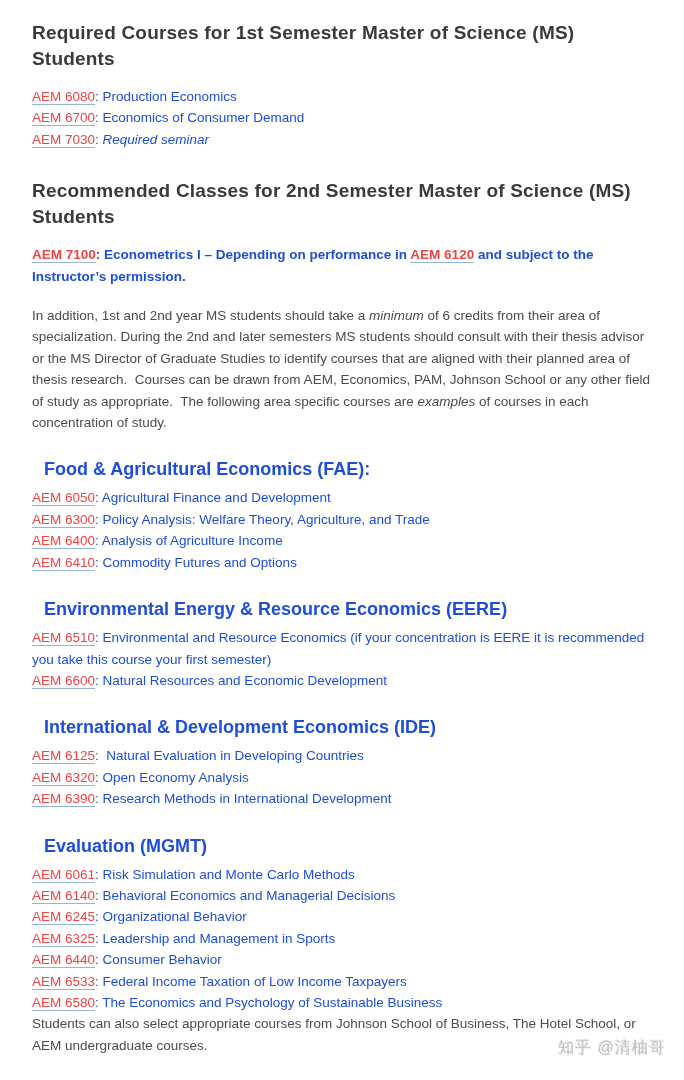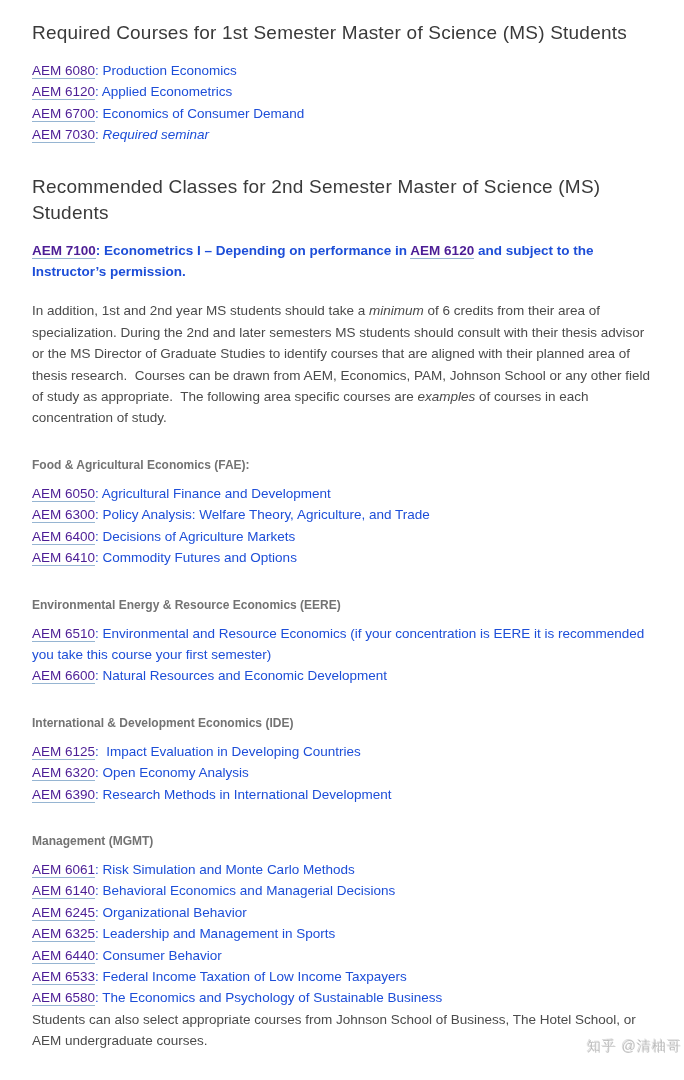--- a/index.html
+++ b/index.html
@@ -17,99 +17,98 @@
   .content {
     padding: 20px 32px 0 32px;
     width: 620px;
     color: #4b4b4b;
     font-size: 13.5px;
     line-height: 21.4px;
   }
   [data-bind] { white-space: pre-wrap; }
   h2.sec-heading {
     font-size: 19px;
-    font-weight: 400;
+    font-weight: 700;
     color: #3a3a3a;
     line-height: 26px;
     margin: 28px 0 14px 0;
     letter-spacing: 0.2px;
   }
   h2.sec-heading.first { margin-top: 0; }
   h3.sub-heading {
-    font-size: 12px;
+    font-size: 18px;
     font-weight: 700;
-    color: #737373;
+    color: #1d4ed8;
     line-height: 21px;
-    margin: 26px 0 7px 0;
+    margin: 26px 0 7px 12px;
   }
   .course-list { margin: 0; }
   .line { margin: 0; }
   .lnk {
-    color: #4c1d95;
+    color: #ef4444;
     text-decoration: none;
     border-bottom: 1px solid #96b5d2;
     cursor: pointer;
   }
   .desc { color: #1d4ed8; }
   .course-para { margin: 12px 0 0 0; font-weight: bold; }
   .intro-para { margin: 18px 0 0 0; }
   .note { margin: 0; }
   em { font-style: italic; }
   .watermark {
     position: absolute;
     top: 1038px;
-    right: 2px;
-    font-size: 14px;
+    right: 18px;
+    font-size: 16px;
     letter-spacing: 1px;
     color: rgba(148,148,148,0.55);
     text-shadow: 1px 1px 0 rgba(255,255,255,0.95), -1px -1px 0 rgba(120,120,120,0.25);
     user-select: none;
   }
 </style>
 </head>
 <body>
 
 <div class="page">
   <div class="content">
 
     <h2 class="sec-heading first" data-bind="required_semester1.heading">Required Courses for 1st Semester Master of Science (MS) Students</h2>
     <div class="course-list">
       <div class="line"><a href="#" class="lnk" data-bind="required_semester1.courses.0.code">AEM 6080</a><span class="desc" data-bind="required_semester1.courses.0.desc">: Production Economics</span></div>
-      <div class="line"><a href="#" class="lnk" data-bind="required_semester1.courses.1.code">AEM 6120</a><span class="desc" data-bind="required_semester1.courses.1.desc">: Applied Econometrics</span></div>
       <div class="line"><a href="#" class="lnk" data-bind="required_semester1.courses.2.code">AEM 6700</a><span class="desc" data-bind="required_semester1.courses.2.desc">: Economics of Consumer Demand</span></div>
       <div class="line"><a href="#" class="lnk" data-bind="required_semester1.courses.3.code">AEM 7030</a><span class="desc" data-bind="required_semester1.courses.3.sep">: </span><em class="desc" data-bind="required_semester1.courses.3.desc_italic">Required seminar</em></div>
     </div>
 
     <h2 class="sec-heading" data-bind="recommended_semester2.heading">Recommended Classes for 2nd Semester Master of Science (MS) Students</h2>
     <p class="course-para"><a href="#" class="lnk" data-bind="recommended_semester2.course.code">AEM 7100</a><span class="desc" data-bind="recommended_semester2.course.text_before">: Econometrics I – Depending on performance in </span><a href="#" class="lnk" data-bind="recommended_semester2.course.inline_link">AEM 6120</a><span class="desc" data-bind="recommended_semester2.course.text_after"> and subject to the Instructor’s permission.</span></p>
 
     <p class="intro-para"><span data-bind="intro_paragraph.t1">In addition, 1st and 2nd year MS students should take a </span><em data-bind="intro_paragraph.i1">minimum</em><span data-bind="intro_paragraph.t2"> of 6 credits from their area of specialization. During the 2nd and later semesters MS students should consult with their thesis advisor or the MS Director of Graduate Studies to identify courses that are aligned with their planned area of thesis research.  Courses can be drawn from AEM, Economics, PAM, Johnson School or any other field of study as appropriate.  The following area specific courses are </span><em data-bind="intro_paragraph.i2">examples</em><span data-bind="intro_paragraph.t3"> of courses in each concentration of study.</span></p>
 
     <h3 class="sub-heading" data-bind="concentrations.0.heading">Food &amp; Agricultural Economics (FAE):</h3>
     <div class="course-list">
       <div class="line"><a href="#" class="lnk" data-bind="concentrations.0.courses.0.code">AEM 6050</a><span class="desc" data-bind="concentrations.0.courses.0.desc">: Agricultural Finance and Development</span></div>
       <div class="line"><a href="#" class="lnk" data-bind="concentrations.0.courses.1.code">AEM 6300</a><span class="desc" data-bind="concentrations.0.courses.1.desc">: Policy Analysis: Welfare Theory, Agriculture, and Trade</span></div>
-      <div class="line"><a href="#" class="lnk" data-bind="concentrations.0.courses.2.code">AEM 6400</a><span class="desc" data-bind="concentrations.0.courses.2.desc">: Decisions of Agriculture Markets</span></div>
+      <div class="line"><a href="#" class="lnk" data-bind="concentrations.0.courses.2.code">AEM 6400</a><span class="desc" data-bind="concentrations.0.courses.2.desc">: Analysis of Agriculture Income</span></div>
       <div class="line"><a href="#" class="lnk" data-bind="concentrations.0.courses.3.code">AEM 6410</a><span class="desc" data-bind="concentrations.0.courses.3.desc">: Commodity Futures and Options</span></div>
     </div>
 
     <h3 class="sub-heading" data-bind="concentrations.1.heading">Environmental Energy &amp; Resource Economics (EERE)</h3>
     <div class="course-list">
       <div class="line"><a href="#" class="lnk" data-bind="concentrations.1.courses.0.code">AEM 6510</a><span class="desc" data-bind="concentrations.1.courses.0.desc">: Environmental and Resource Economics (if your concentration is EERE it is recommended you take this course your first semester)</span></div>
       <div class="line"><a href="#" class="lnk" data-bind="concentrations.1.courses.1.code">AEM 6600</a><span class="desc" data-bind="concentrations.1.courses.1.desc">: Natural Resources and Economic Development</span></div>
     </div>
 
     <h3 class="sub-heading" data-bind="concentrations.2.heading">International &amp; Development Economics (IDE)</h3>
     <div class="course-list">
-      <div class="line"><a href="#" class="lnk" data-bind="concentrations.2.courses.1.code">AEM 6125</a><span class="desc" data-bind="concentrations.2.courses.1.desc">:  Impact Evaluation in Developing Countries</span></div>
+      <div class="line"><a href="#" class="lnk" data-bind="concentrations.2.courses.1.code">AEM 6125</a><span class="desc" data-bind="concentrations.2.courses.1.desc">:  Natural Evaluation in Developing Countries</span></div>
       <div class="line"><a href="#" class="lnk" data-bind="concentrations.2.courses.2.code">AEM 6320</a><span class="desc" data-bind="concentrations.2.courses.2.desc">: Open Economy Analysis</span></div>
       <div class="line"><a href="#" class="lnk" data-bind="concentrations.2.courses.3.code">AEM 6390</a><span class="desc" data-bind="concentrations.2.courses.3.desc">: Research Methods in International Development</span></div>
     </div>
 
-    <h3 class="sub-heading" data-bind="concentrations.3.heading">Management (MGMT)</h3>
+    <h3 class="sub-heading" data-bind="concentrations.3.heading">Evaluation (MGMT)</h3>
     <div class="course-list">
       <div class="line"><a href="#" class="lnk" data-bind="concentrations.3.courses.0.code">AEM 6061</a><span class="desc" data-bind="concentrations.3.courses.0.desc">: Risk Simulation and Monte Carlo Methods</span></div>
       <div class="line"><a href="#" class="lnk" data-bind="concentrations.3.courses.1.code">AEM 6140</a><span class="desc" data-bind="concentrations.3.courses.1.desc">: Behavioral Economics and Managerial Decisions</span></div>
       <div class="line"><a href="#" class="lnk" data-bind="concentrations.3.courses.2.code">AEM 6245</a><span class="desc" data-bind="concentrations.3.courses.2.desc">: Organizational Behavior</span></div>
       <div class="line"><a href="#" class="lnk" data-bind="concentrations.3.courses.3.code">AEM 6325</a><span class="desc" data-bind="concentrations.3.courses.3.desc">: Leadership and Management in Sports</span></div>
       <div class="line"><a href="#" class="lnk" data-bind="concentrations.3.courses.4.code">AEM 6440</a><span class="desc" data-bind="concentrations.3.courses.4.desc">: Consumer Behavior</span></div>
       <div class="line"><a href="#" class="lnk" data-bind="concentrations.3.courses.5.code">AEM 6533</a><span class="desc" data-bind="concentrations.3.courses.5.desc">: Federal Income Taxation of Low Income Taxpayers</span></div>
       <div class="line"><a href="#" class="lnk" data-bind="concentrations.3.courses.6.code">AEM 6580</a><span class="desc" data-bind="concentrations.3.courses.6.desc">: The Economics and Psychology of Sustainable Business</span></div>
       <p class="note" data-bind="concentrations.3.note">Students can also select appropriate courses from Johnson School of Business, The Hotel School, or AEM undergraduate courses.</p>
     </div>

